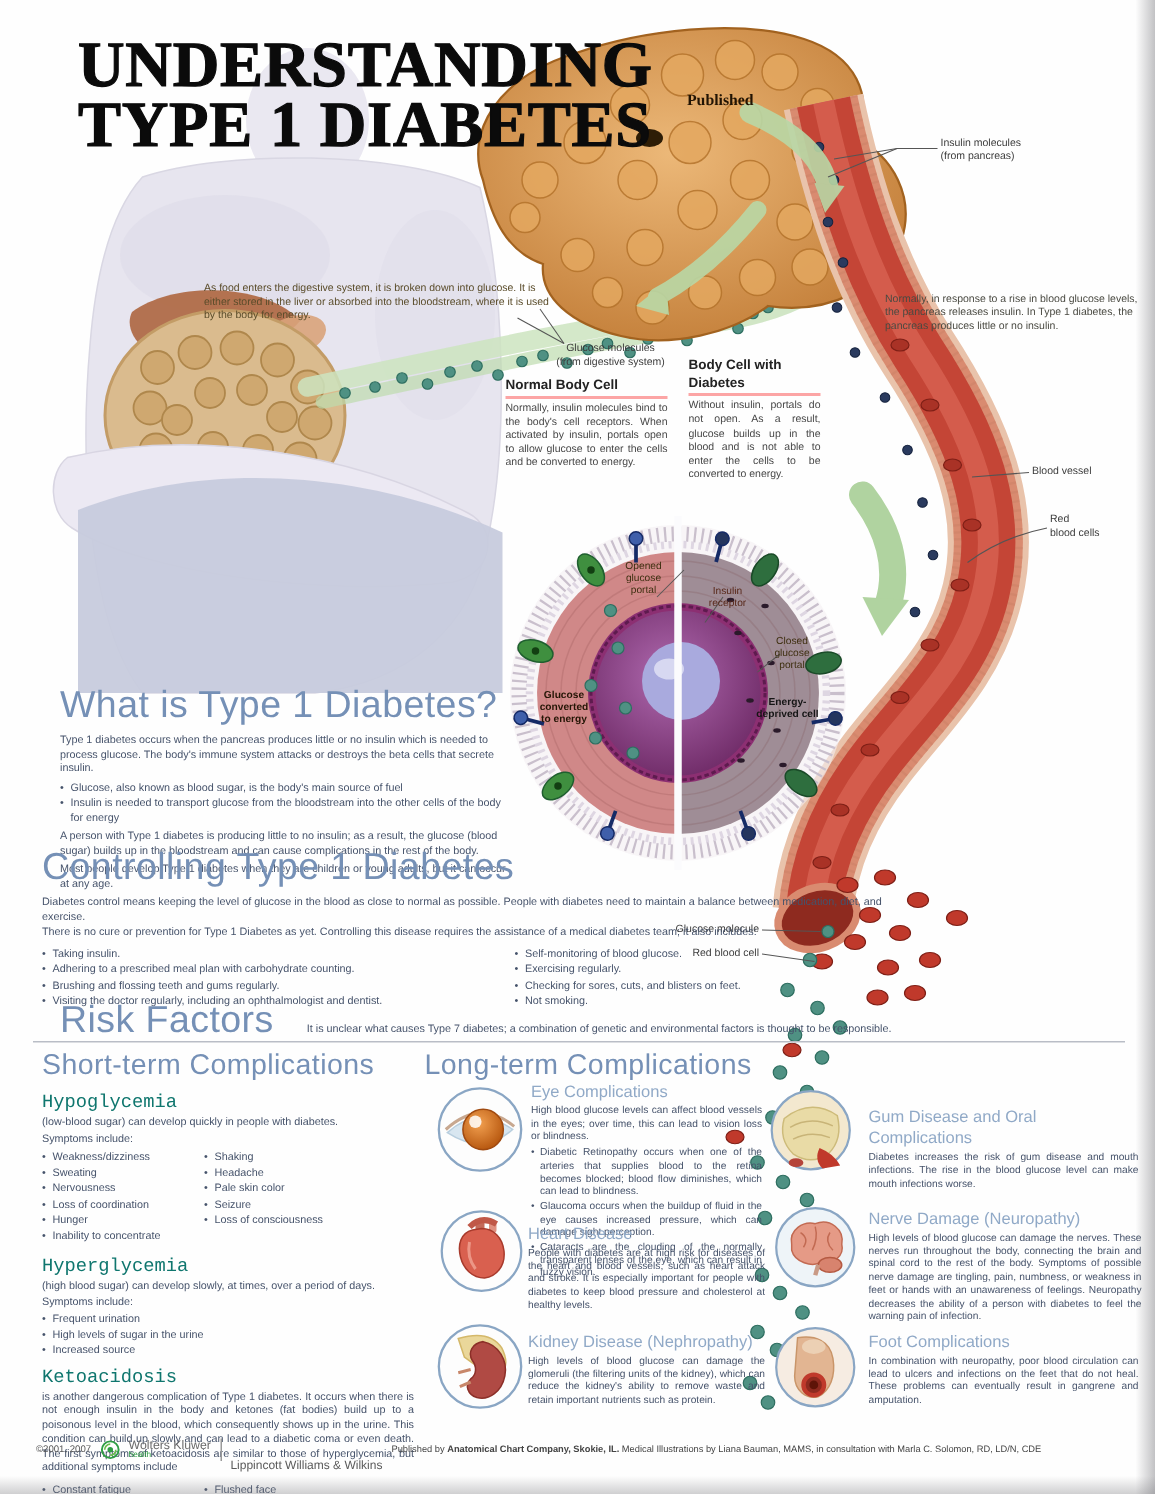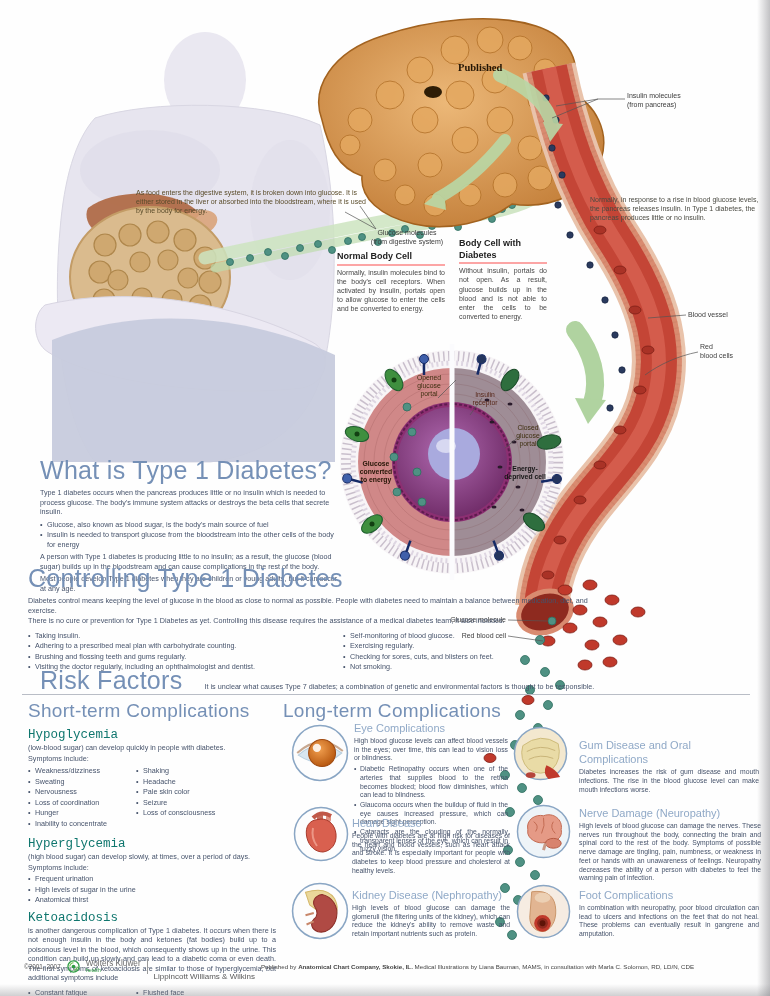--- a/index.html
+++ b/index.html
@@ -380,20 +380,24 @@
       <path d="M 686,315 L 648,318"></path>
       <path d="M 698,352 C 678,356 660,364 645,375"></path>
       <path d="M 508,620 L 547,621"></path>
       <path d="M 508,636 L 543,641"></path>
       <path d="M 456,380 L 438,398"></path>
       <path d="M 482,398 L 470,415"></path>
       <path d="M 520,436 L 505,448"></path>
     </g>
   </svg>
 
+  <div class="abs title">
+    <div>UNDERSTANDING</div>
+    <div>TYPE 1 DIABETES</div>
+  </div>
 
   <div class="abs lbl-pancreas">Published</div>
   <div class="abs lab pre lbl-insulin">Insulin molecules
 (from pancreas)</div>
   <div class="abs lab note-pancreas">Normally, in response to a rise in blood glucose levels, the pancreas releases insulin. In Type 1 diabetes, the pancreas produces little or no insulin.</div>
   <div class="abs lab note-digestion">As food enters the digestive system, it is broken down into glucose. It is either stored in the liver or absorbed into the bloodstream, where it is used by the body for energy.</div>
   <div class="abs lab pre lbl-glucosemol">Glucose molecules
 (from digestive system)</div>
   <div class="abs lab lbl-vessel">Blood vessel</div>
   <div class="abs lab pre lbl-rbcs">Red
@@ -483,21 +487,21 @@
           <li>Loss of consciousness</li>
         </ul>
     </div>
 
     <h3 class="h-sub">Hyperglycemia</h3>
     <div class="body-t" style="margin:0">(high blood sugar) can develop slowly, at times, over a period of days.</div>
     <div class="body-t" style="margin:1px 0">Symptoms include:</div>
     <ul class="b">
         <li>Frequent urination</li>
         <li>High levels of sugar in the urine</li>
-        <li>Anatomical thirst</li>
+        <li>Increased source</li>
       </ul>
 
     <h3 class="h-sub">Ketoacidosis</h3>
     <div class="body-t j" style="margin:0 0 3px 0">is another dangerous complication of Type 1 diabetes. It occurs when there is not enough insulin in the body and ketones (fat bodies) build up to a poisonous level in the blood, which consequently shows up in the urine. This condition can build up slowly and can lead to a diabetic coma or even death. The first symptoms of ketoacidosis are similar to those of hyperglycemia, but additional symptoms include</div>
     <div class="sym-cols">
       <ul class="b">
           <li>Constant fatigue</li>
         </ul>
       <ul class="b">
           <li>Flushed face</li>

